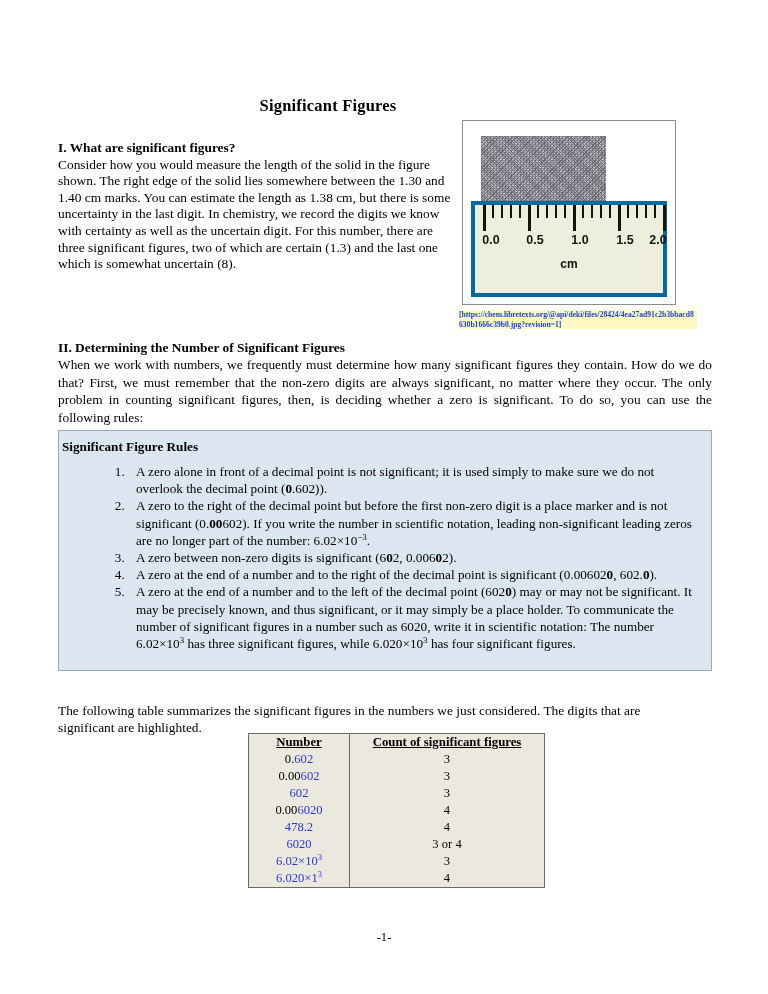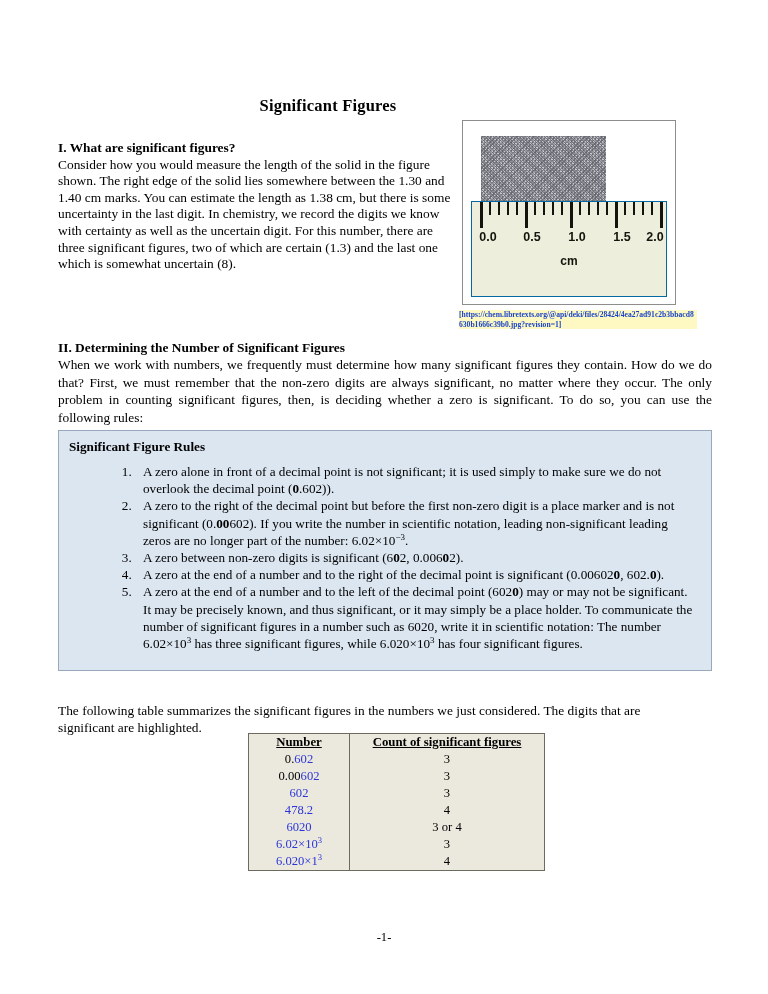--- a/index.html
+++ b/index.html
@@ -73,21 +73,21 @@
       repeating-linear-gradient(0deg, rgba(120,120,130,.40) 0 1px, rgba(255,255,255,0) 1px 2px),
       repeating-linear-gradient(90deg, rgba(40,40,50,.30) 0 1px, rgba(255,255,255,0) 1px 3px);
   }
   .ruler {
     position: absolute;
     left: 8px;
     top: 80px;
     width: 196px;
     height: 96px;
     background: #eeeedc;
-    border: 1px solid #0369a1;
+    border: 4px solid #0369a1;
     box-sizing: border-box;
   }
   .tick {
     position: absolute;
     top: 0;
     width: 2px;
     background: #14140c;
   }
   .tick.major { height: 26px; width: 3px; }
   .tick.minor { height: 13px; }
@@ -145,21 +145,21 @@
 
   
   .rules-box {
     position: absolute;
     left: 58px;
     top: 430px;
     width: 654px;
     box-sizing: border-box;
     background: #dce6f1;
     border: 1px solid #98a9bd;
-    padding: 8px 10px 10px 10px;
+    padding: 8px 10px 10px 3px;
   }
   .rules-title {
     font-weight: bold;
     font-size: 13.2px;
     line-height: 16px;
     margin-bottom: 1px;
   }
   ol.rules {
     margin: 8px;
     padding-left: 58px;
@@ -303,20 +303,24 @@
         </tr>
         <tr>
           <td class="col-num"><span>0.00</span><span class="blue">602</span></td>
           <td class="col-cnt">3</td>
         </tr>
         <tr>
           <td class="col-num"><span class="blue">602</span></td>
           <td class="col-cnt">3</td>
         </tr>
         <tr>
+          <td class="col-num"><span>0.00</span><span class="blue">6020</span></td>
+          <td class="col-cnt">4</td>
+        </tr>
+        <tr>
           <td class="col-num"><span class="blue">478.2</span></td>
           <td class="col-cnt">4</td>
         </tr>
         <tr>
           <td class="col-num"><span class="blue">6020</span></td>
           <td class="col-cnt">3 or 4</td>
         </tr>
         <tr>
           <td class="col-num"><span class="blue">6.02×10</span><sup class="blue">3</sup></td>
           <td class="col-cnt">3</td>

